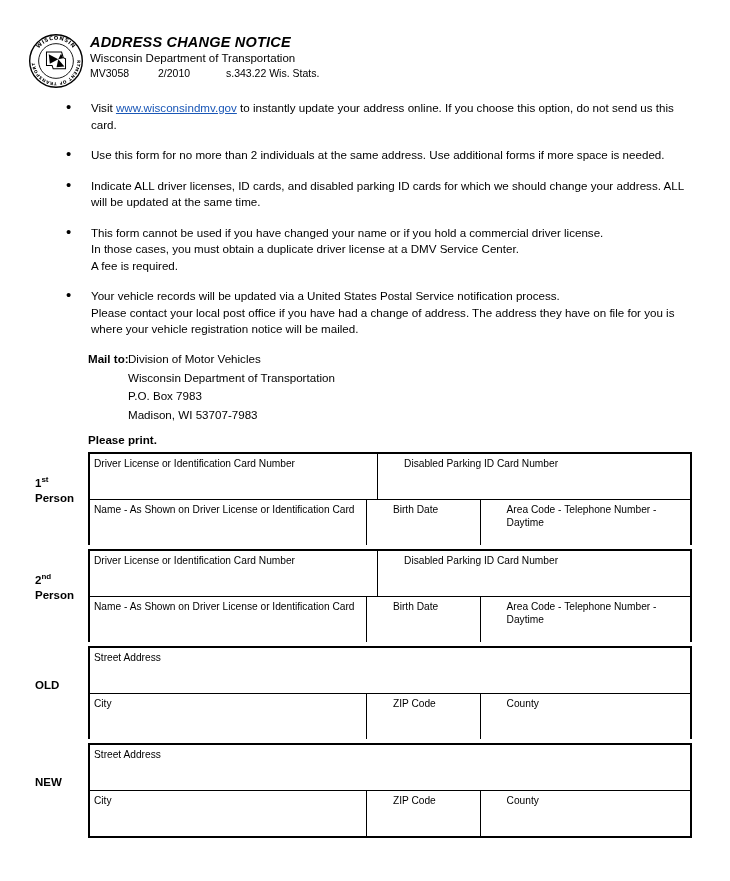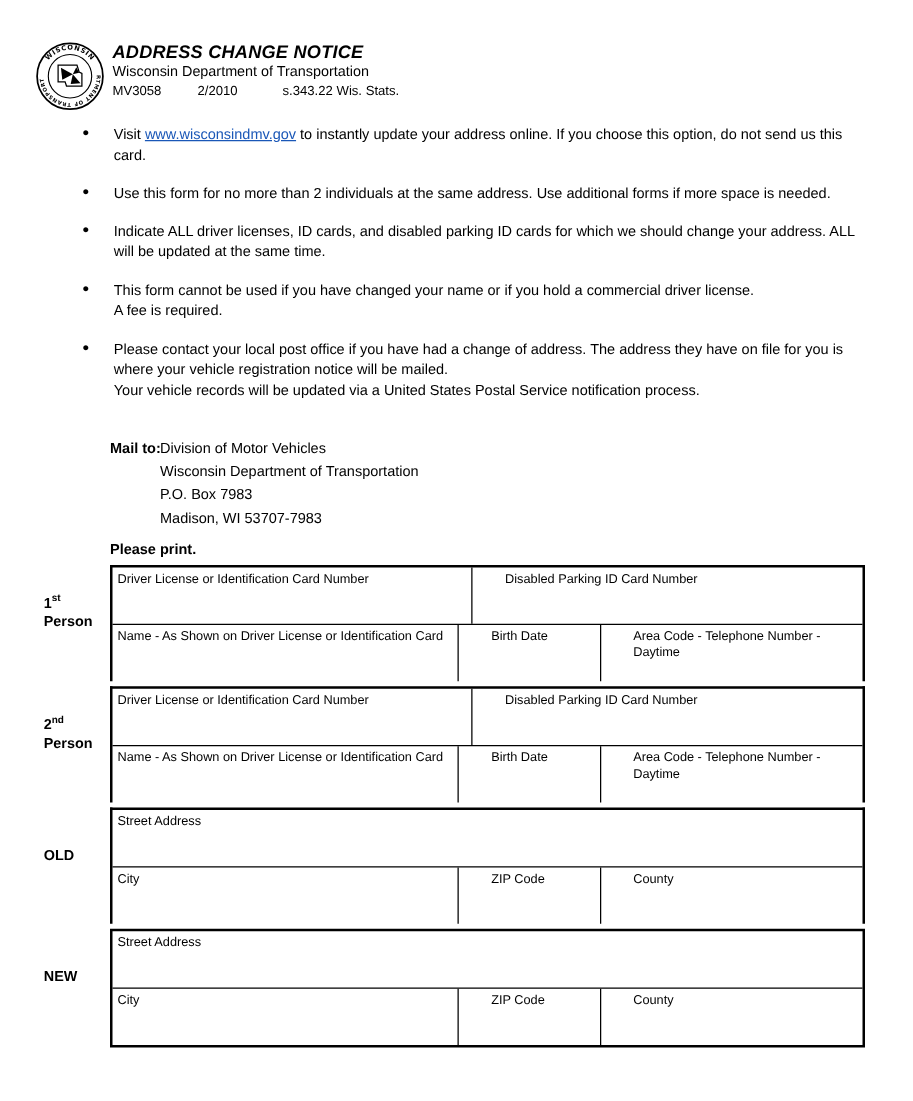--- a/index.html
+++ b/index.html
@@ -224,27 +224,28 @@
   </div>
 
   <div class="bullet-row">
     <span class="dot">•</span>
     <span class="line">Indicate ALL driver licenses, ID cards, and disabled parking ID cards for which we should change your address. ALL will be updated at the same time.</span>
   </div>
 
   <div class="bullet-row">
     <span class="dot">•</span>
     <span class="line">This form cannot be used if you have changed your name or if you hold a commercial driver license.</span>
+    <span class="line">In those cases, you must obtain a duplicate driver license at a DMV Service Center.</span>
     <span class="line">A fee is required.</span>
   </div>
 
   <div class="bullet-row">
     <span class="dot">•</span>
+    <span class="line">Your vehicle records will be updated via a United States Postal Service notification process.</span>
     <span class="line">Please contact your local post office if you have had a change of address. The address they have on file for you is where your vehicle registration notice will be mailed.</span>
-    <span class="line">Your vehicle records will be updated via a United States Postal Service notification process.</span>
   </div>
 
 </div>
 
 <div class="mail-block">
   <div class="mail-label">Mail to:</div>
   <div class="mail-lines">
     <div>Division of Motor Vehicles</div>
     <div>Wisconsin Department of Transportation</div>
     <div>P.O. Box 7983</div>

